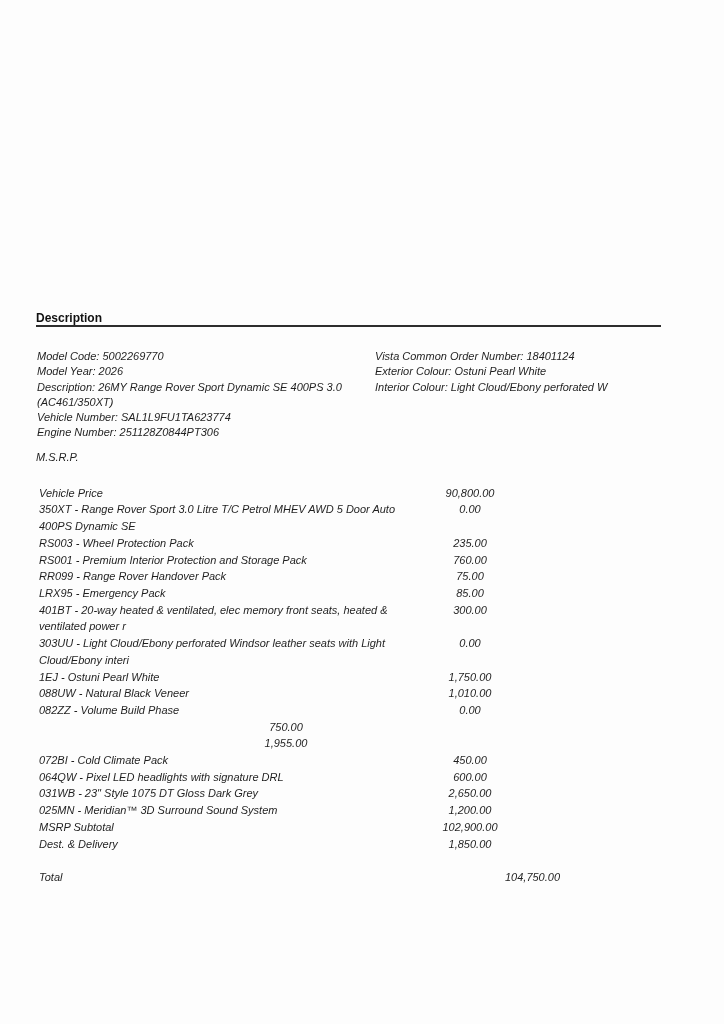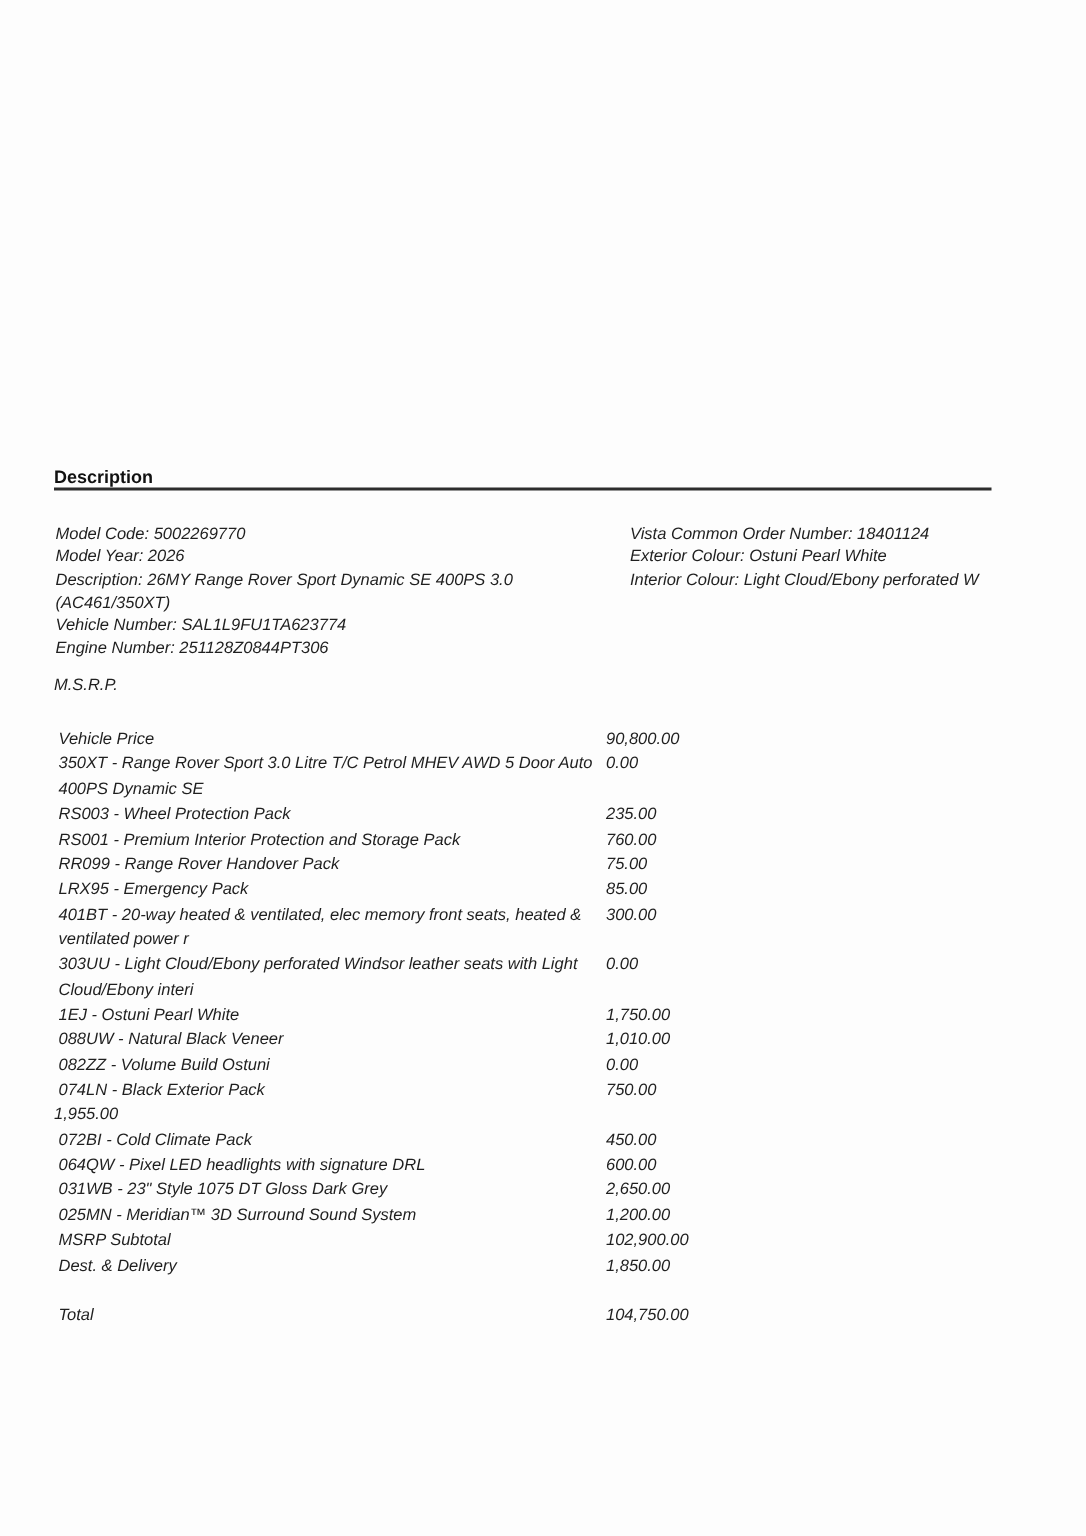--- a/index.html
+++ b/index.html
@@ -30,21 +30,20 @@
     font-size: 12px;
     line-height: 12px;
     color: #111;
     padding-bottom: 1px;
     border-bottom: 2px solid #2d2d2d;
   }
   .details {
     display: flex;
     margin-top: 22px;
     align-items: flex-start;
-    gap: 45px;
   }
   .details-col .detail-line {
     line-height: 15.3px;
     white-space: normal;
   }
   .details-left {
     width: 330px;
     flex: 0 0 330px;
     margin-right: 8px;
     padding-left: 1px;
@@ -70,21 +69,21 @@
     line-height: 16.7px;
   }
   .item-desc {
     flex: 0 0 368px;
     width: 368px;
     padding-left: 3px;
     box-sizing: border-box;
   }
   .item-amount {
     flex: 1 1 auto;
-    text-align: left;
+    text-align: center;
   }
   .total-row {
     margin-top: 16.7px;
   }
 </style>
 </head>
 <body>
 
 <div class="page">
   <div class="doc">
@@ -163,26 +162,25 @@
           <span class="item-desc">1EJ - Ostuni Pearl White</span>
           <span class="item-amount">1,750.00</span>
         </div>
 
         <div class="item-row">
           <span class="item-desc">088UW - Natural Black Veneer</span>
           <span class="item-amount">1,010.00</span>
         </div>
 
         <div class="item-row">
-          <span class="item-desc">082ZZ - Volume Build Ostuni</span>
+          <span class="item-desc">082ZZ - Volume Build Phase</span>
           <span class="item-amount">0.00</span>
         </div>
 
         <div class="item-row">
-          <span class="item-desc">074LN - Black Exterior Pack</span>
           <span class="item-amount">750.00</span>
         </div>
 
         <div class="item-row">
           <span class="item-amount">1,955.00</span>
         </div>
 
         <div class="item-row">
           <span class="item-desc">072BI - Cold Climate Pack</span>
           <span class="item-amount">450.00</span>

